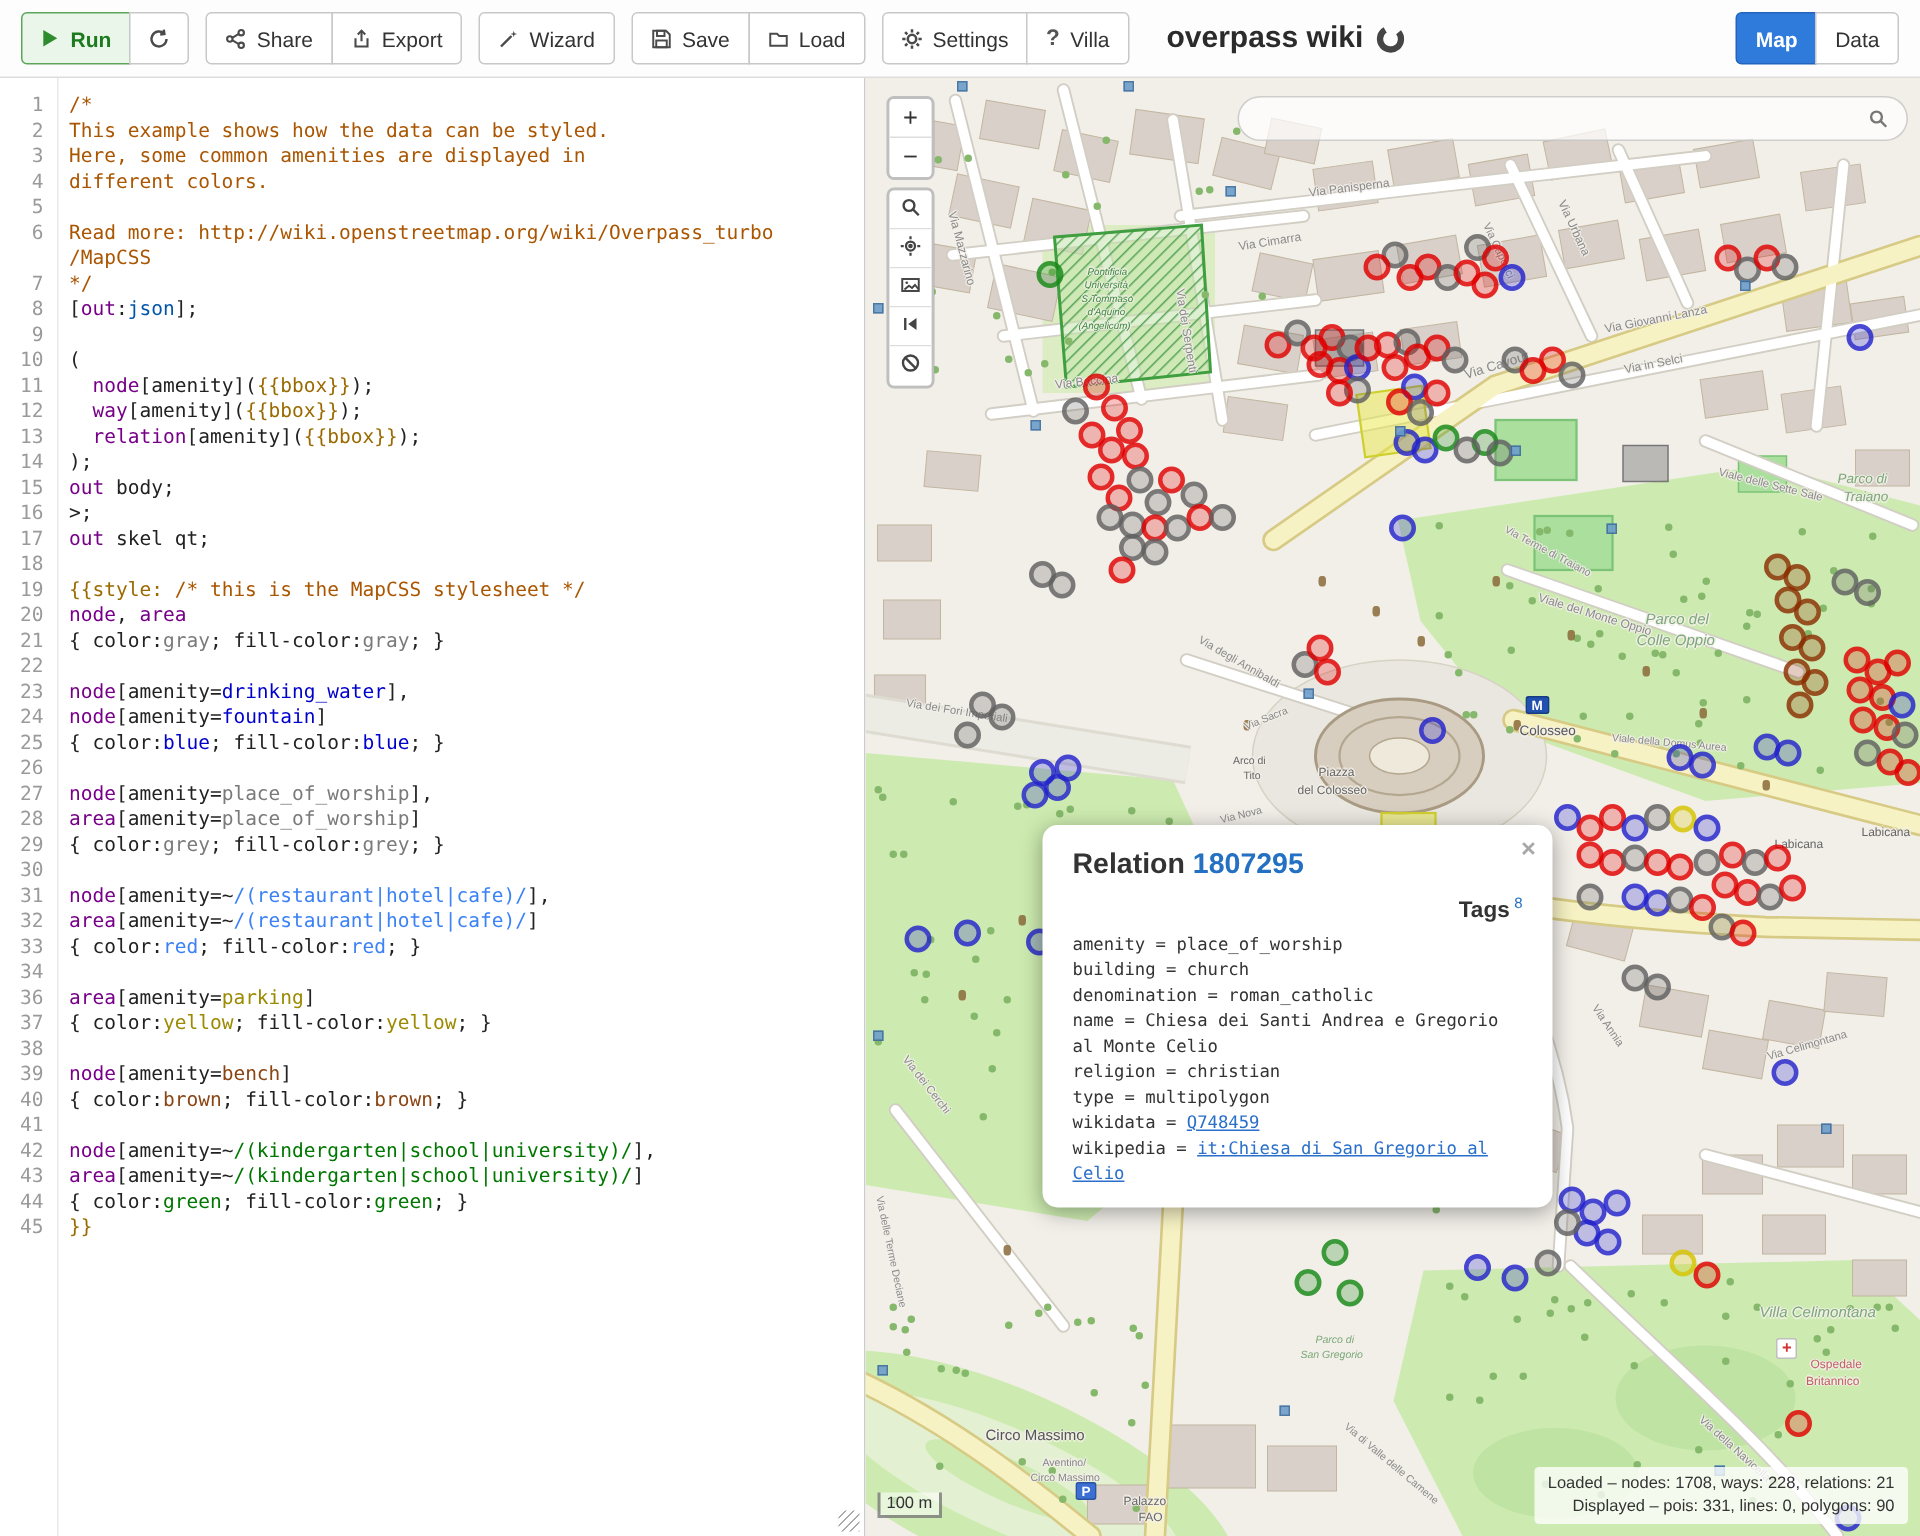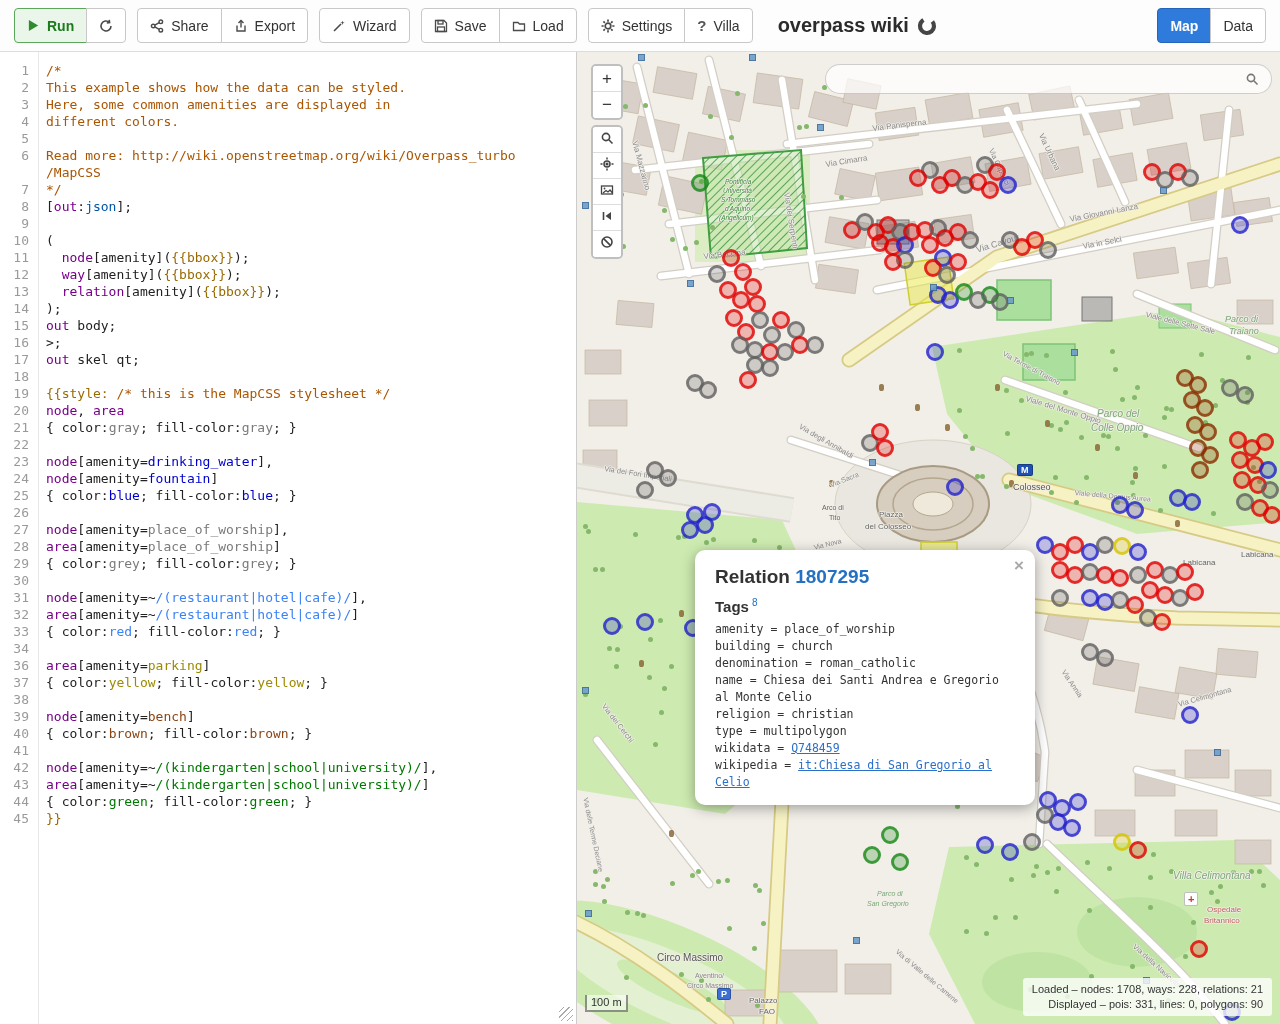--- a/index.html
+++ b/index.html
@@ -58,21 +58,21 @@
   .search{position:absolute;left:248px;right:8px;top:12px;height:30px;border-radius:15px;
     background:rgba(255,255,255,.72);border:1px solid rgba(120,120,120,.35);display:flex;align-items:center;
     padding:0 12px;box-sizing:border-box;gap:8px;}
   .search input{flex:1;border:none;background:transparent;outline:none;font-size:13px;color:#333;}
 
   .popup{position:absolute;left:118px;top:498px;width:340px;background:#fff;border-radius:10px;
     box-shadow:0 3px 14px rgba(0,0,0,.35);padding:16px 20px 14px;box-sizing:border-box;}
   .popup-close{position:absolute;top:6px;right:11px;color:#a8a8a8;font-size:17px;font-weight:bold;cursor:pointer;}
   .popup-title{font-size:19px;font-weight:bold;color:#333;margin:0 0 9px;}
   .popup-title a{color:#2470c2;text-decoration:none;}
-  .tags-head{font-size:15px;font-weight:bold;color:#333;margin:0 0 6px;}
+  .tags-head{font-size:15px;font-weight:bold;color:#333;margin:0 0 6px;text-align:right;}
   .tags-head sup{font-size:10px;color:#2470c2;font-weight:normal;margin-left:3px;}
   .tagrow{font-family:"DejaVu Sans Mono",monospace;font-size:11.5px;line-height:17px;color:#333;word-break:break-word;}
   .tagrow .lnk{color:#2a6fc9;}
 
   .scale{position:absolute;left:8px;bottom:12px;font-size:11px;color:#333;background:rgba(255,255,255,.55);
     border:2px solid rgba(60,60,60,.55);border-top:none;padding:0 4px 1px;line-height:14px;}
   .stats{position:absolute;right:8px;bottom:8px;background:rgba(255,255,255,.78);padding:4px 9px;
     font-size:11px;line-height:15px;text-align:right;color:#333;border-radius:3px;}
 </style>
 </head>

